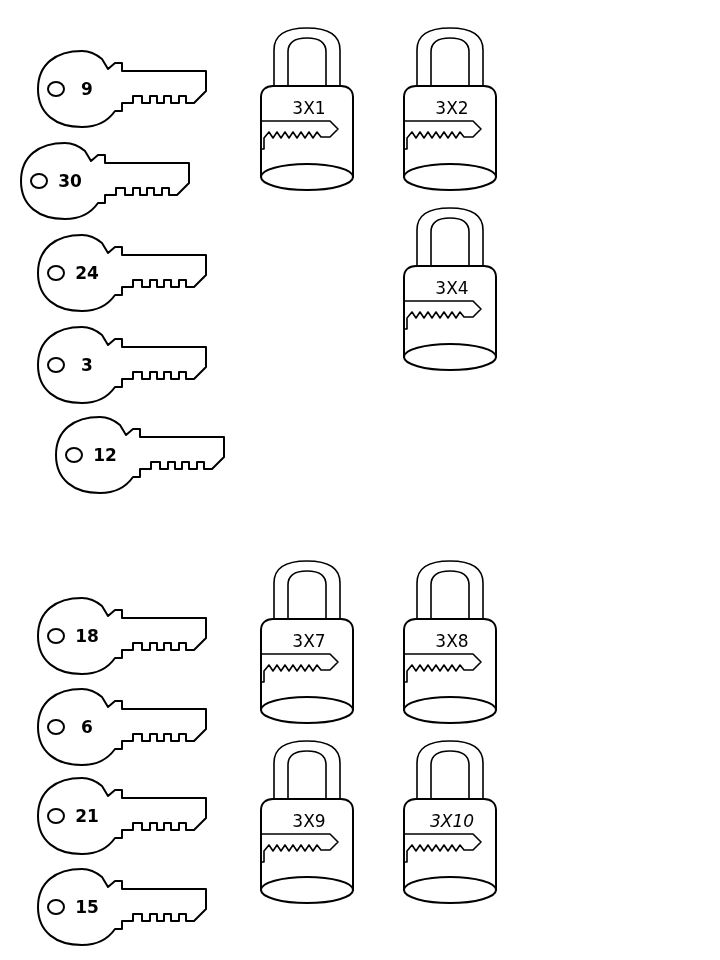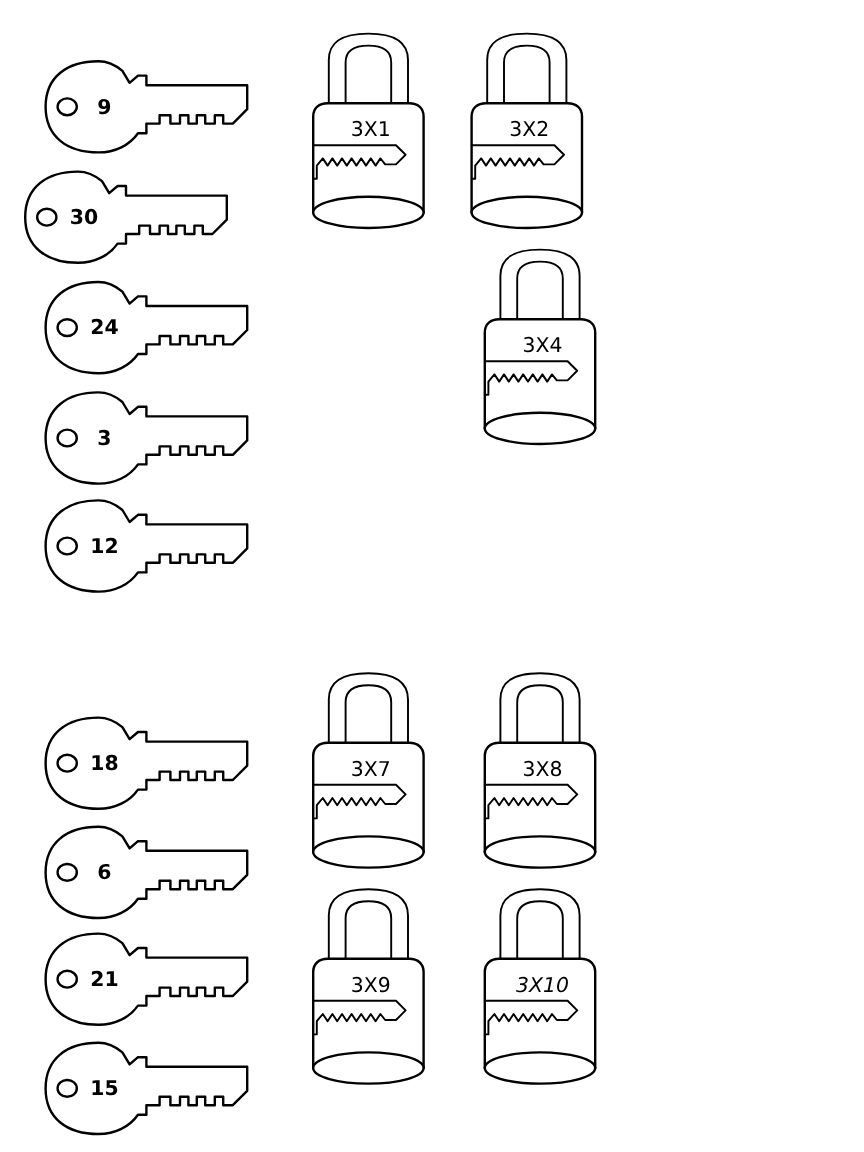--- a/index.html
+++ b/index.html
@@ -114,21 +114,21 @@
           <text x="57" y="45" class="key-number">24</text>
         </svg>
       </div>
       <div class="key-item" style="left: 30px; top: 321px;">
         <svg class="key-svg" width="190" height="88" viewBox="0 0 190 88">
           <path d="M 52 6 C 26 6 8 19 8 44 C 8 69 26 82 52 82 C 66 82 78 76 85 66 L 92 66 L 92 58 L 103 58 L 103 51 L 112 51 L 112 58 L 120 58 L 120 51 L 127 51 L 127 58 L 134 58 L 134 51 L 141 51 L 141 58 L 149 58 L 149 51 L 156 51 L 156 58 L 164 58 L 176 46 L 176 26 L 92 26 L 92 18 L 85 18 L 78 24 L 72 14 C 66 9 60 6 52 6 Z" class="stroke"></path>
           <ellipse cx="26" cy="44" rx="8" ry="7" class="hole"></ellipse>
           <text x="57" y="45" class="key-number">3</text>
         </svg>
       </div>
-      <div class="key-item" style="left: 30px; top: 411px;">
+      <div class="key-item" style="left: 48px; top: 411px;">
         <svg class="key-svg" width="190" height="88" viewBox="0 0 190 88">
           <path d="M 52 6 C 26 6 8 19 8 44 C 8 69 26 82 52 82 C 66 82 78 76 85 66 L 92 66 L 92 58 L 103 58 L 103 51 L 112 51 L 112 58 L 120 58 L 120 51 L 127 51 L 127 58 L 134 58 L 134 51 L 141 51 L 141 58 L 149 58 L 149 51 L 156 51 L 156 58 L 164 58 L 176 46 L 176 26 L 92 26 L 92 18 L 85 18 L 78 24 L 72 14 C 66 9 60 6 52 6 Z" class="stroke"></path>
           <ellipse cx="26" cy="44" rx="8" ry="7" class="hole"></ellipse>
           <text x="57" y="45" class="key-number">12</text>
         </svg>
       </div>
       <div class="key-item" style="left: 30px; top: 592px;">
         <svg class="key-svg" width="190" height="88" viewBox="0 0 190 88">
           <path d="M 52 6 C 26 6 8 19 8 44 C 8 69 26 82 52 82 C 66 82 78 76 85 66 L 92 66 L 92 58 L 103 58 L 103 51 L 112 51 L 112 58 L 120 58 L 120 51 L 127 51 L 127 58 L 134 58 L 134 51 L 141 51 L 141 58 L 149 58 L 149 51 L 156 51 L 156 58 L 164 58 L 176 46 L 176 26 L 92 26 L 92 18 L 85 18 L 78 24 L 72 14 C 66 9 60 6 52 6 Z" class="stroke"></path>
           <ellipse cx="26" cy="44" rx="8" ry="7" class="hole"></ellipse>
@@ -162,21 +162,21 @@
       <div class="lock-item" style="left: 12px; top: 25px; text-decoration: underline;">
         <svg class="lock-svg" width="110" height="172" viewBox="0 0 110 172">
           <path d="M 17 72 L 17 25 C 17 10 28 3 50 3 C 72 3 83 10 83 25 L 83 72" class="stroke-thin"></path>
           <path d="M 31 72 L 31 27 C 31 17 38 13 50 13 C 62 13 69 17 69 27 L 69 72" class="stroke-thin"></path>
           <path d="M 4 152 L 4 72 C 4 65 9 61 16 61 L 84 61 C 91 61 96 65 96 72 L 96 152" class="stroke"></path>
           <ellipse cx="50" cy="152" rx="46" ry="13" class="stroke"></ellipse>
           <path d="M 4 96 L 64 96 L 73 96 L 81 104 L 73 112 L 64 112 L 60 107 L 56 113 L 52 107 L 48 113 L 44 107 L 40 113 L 36 107 L 32 113 L 28 107 L 24 113 L 20 107 L 16 113 L 12 107 L 7 113 L 7 124 L 4 124" class="stroke-thin"></path>
           <text x="52" y="84" class="lock-label">3X1</text>
         </svg>
       </div>
-      <div class="lock-item" style="left: 144px; top: 25px;">
+      <div class="lock-item" style="left: 155px; top: 25px;">
         <svg class="lock-svg" width="110" height="172" viewBox="0 0 110 172">
           <path d="M 17 72 L 17 25 C 17 10 28 3 50 3 C 72 3 83 10 83 25 L 83 72" class="stroke-thin"></path>
           <path d="M 31 72 L 31 27 C 31 17 38 13 50 13 C 62 13 69 17 69 27 L 69 72" class="stroke-thin"></path>
           <path d="M 4 152 L 4 72 C 4 65 9 61 16 61 L 84 61 C 91 61 96 65 96 72 L 96 152" class="stroke"></path>
           <ellipse cx="50" cy="152" rx="46" ry="13" class="stroke"></ellipse>
           <path d="M 4 96 L 64 96 L 73 96 L 81 104 L 73 112 L 64 112 L 60 107 L 56 113 L 52 107 L 48 113 L 44 107 L 40 113 L 36 107 L 32 113 L 28 107 L 24 113 L 20 107 L 16 113 L 12 107 L 7 113 L 7 124 L 4 124" class="stroke-thin"></path>
           <text x="52" y="84" class="lock-label">3X2</text>
         </svg>
       </div>
       <div class="lock-item" style="left: 155px; top: 205px;">

